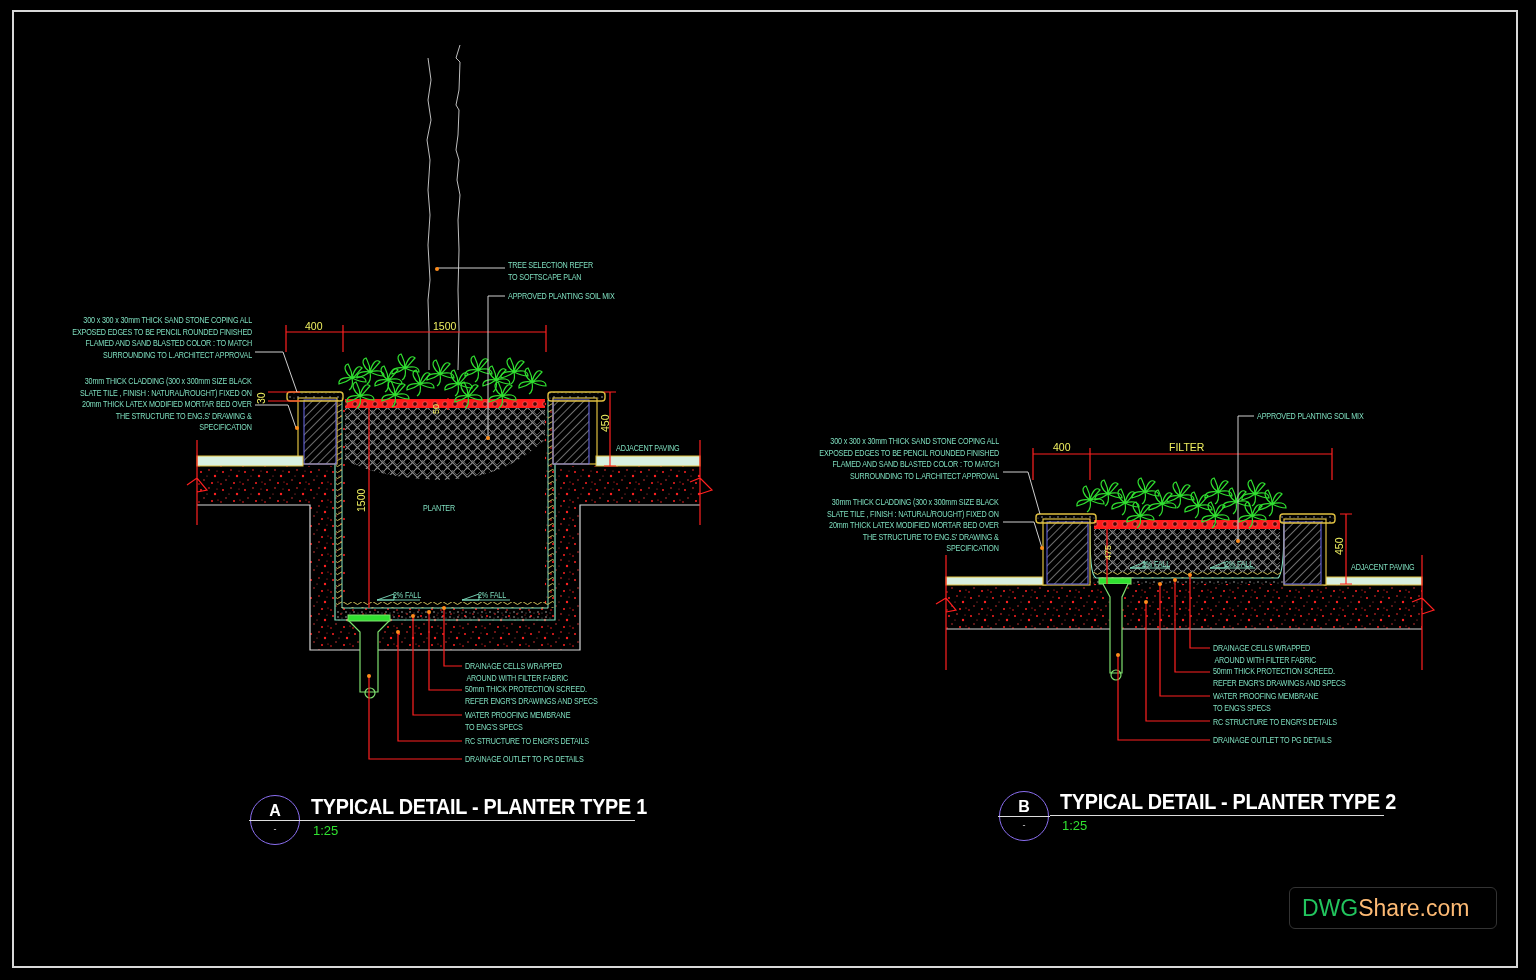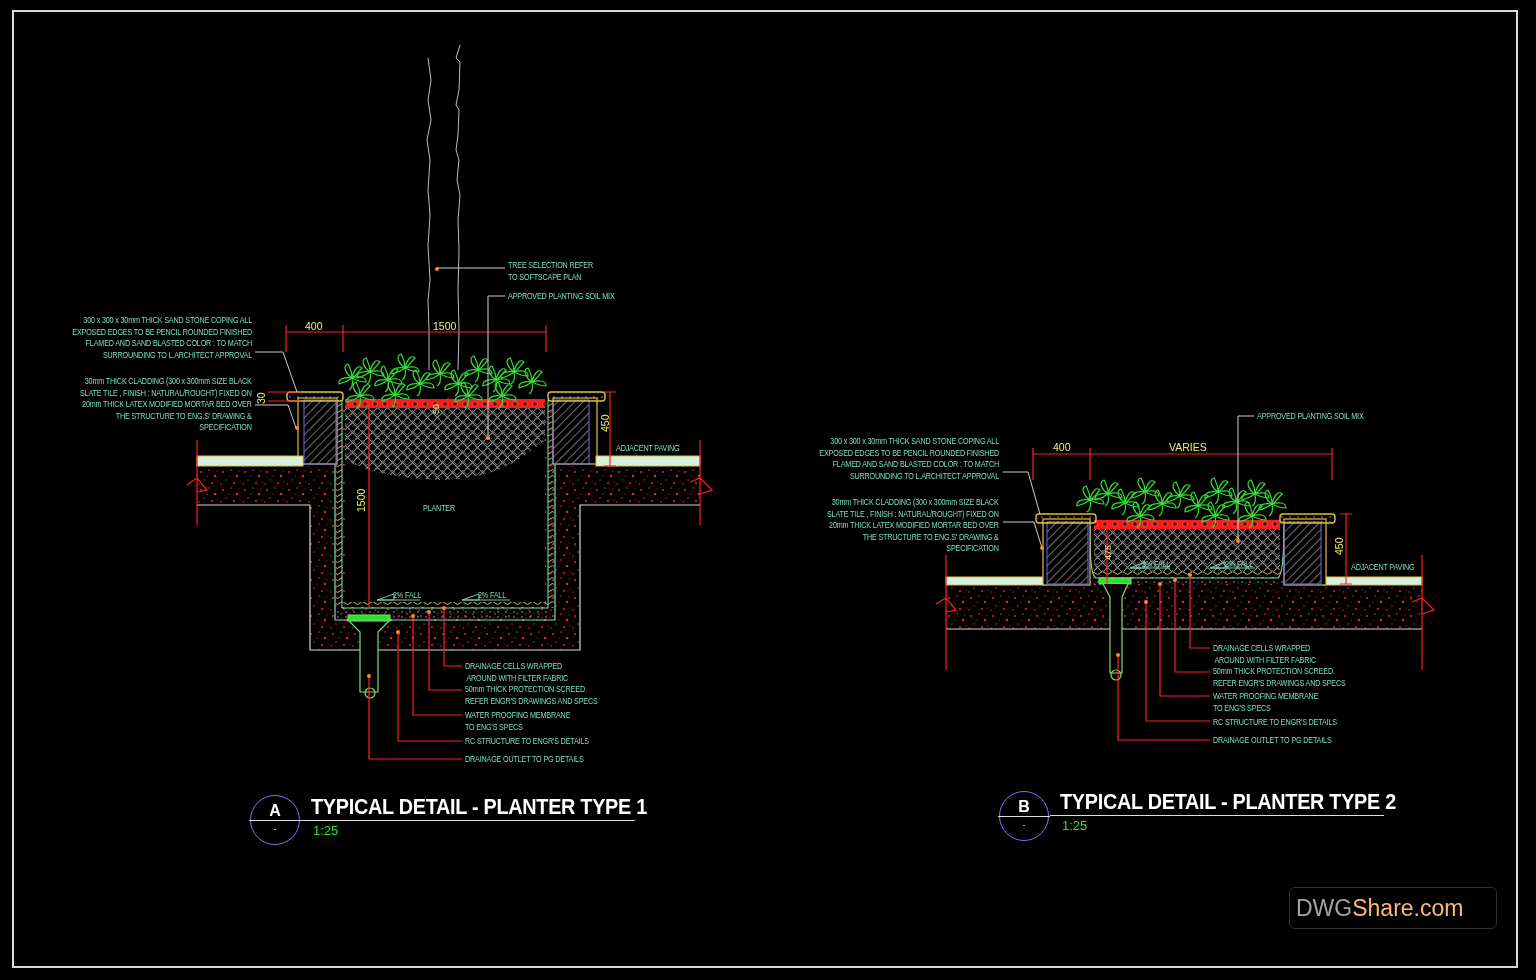--- a/index.html
+++ b/index.html
@@ -12,21 +12,21 @@
   .dim{position:absolute;color:#f0f060;font-size:10.5px;font-weight:normal;white-space:nowrap;}
   .dim.v{transform:rotate(-90deg);transform-origin:left top;}
   .title{position:absolute;color:#fff;font-size:22px;font-weight:bold;letter-spacing:-0.3px;white-space:nowrap;transform:scaleX(0.9);transform-origin:left top;}
   .scale{position:absolute;color:#30e030;font-size:13px;}
   .bubble{position:absolute;width:50px;height:50px;border:1.5px solid #8a6ef0;border-radius:50%;box-sizing:border-box;}
   .bubble .letter{position:absolute;left:0;right:0;top:6px;text-align:center;color:#fff;font-weight:bold;font-size:16px;}
   .bubble .dash{position:absolute;left:0;right:0;top:28px;text-align:center;color:#ddd;font-size:9px;}
   .bubble .mid{position:absolute;left:-2px;right:-2px;top:24px;border-top:1px solid #ddd;}
   .underline{position:absolute;border-top:1.3px solid #ddd;}
   .watermark{position:absolute;left:1289px;top:887px;width:208px;height:42px;border:1.5px solid #333;border-radius:6px;box-sizing:border-box;font-size:23px;line-height:40px;padding-left:6px;}
-  .watermark .dwg{color:#a3a3a3;}
+  .watermark .dwg{color:#22c55e;margin-left:6px;}
   .watermark .share{color:#fdba74;}
 </style>
 </head>
 <body>
 
 <div class="frame"></div>
 
 <svg class="drawing" width="1536" height="980" viewBox="0 0 1536 980">
   <defs>
     <pattern id="hatch" width="6" height="6" patternUnits="userSpaceOnUse" patternTransform="rotate(45)">
@@ -280,21 +280,21 @@
 <div class="note l" style="left:1213px;top:643px;">DRAINAGE CELLS WRAPPED
  AROUND WITH FILTER FABRIC</div>
 <div class="note l" style="left:1213px;top:666px;">50mm THICK PROTECTION SCREED.
 REFER ENGR'S DRAWINGS AND SPECS</div>
 <div class="note l" style="left:1213px;top:691px;">WATER PROOFING MEMBRANE
 TO ENG'S SPECS</div>
 <div class="note l" style="left:1213px;top:717px;">RC STRUCTURE TO ENGR'S DETAILS</div>
 <div class="note l" style="left:1213px;top:735px;">DRAINAGE OUTLET TO PG DETAILS</div>
 
 <div class="dim" style="left:1053px;top:441px;">400</div>
-<div class="dim" style="left:1169px;top:441px;">VARIES</div>
+<div class="dim" style="left:1169px;top:441px;">FILTER</div>
 <div class="dim v" style="left:1333px;top:555px;">450</div>
 <div class="dim v" style="left:1103px;top:560px;font-size:9px;">475</div>
 
 <div class="bubble" style="left:999px;top:791px;">
   <div class="letter">B</div>
   <div class="mid"></div>
   <div class="dash">-</div>
 </div>
 <div class="title" style="left:1060px;top:789px;">TYPICAL DETAIL - PLANTER TYPE 2</div>
 <div class="underline" style="left:1050px;top:815px;width:334px;"></div>

